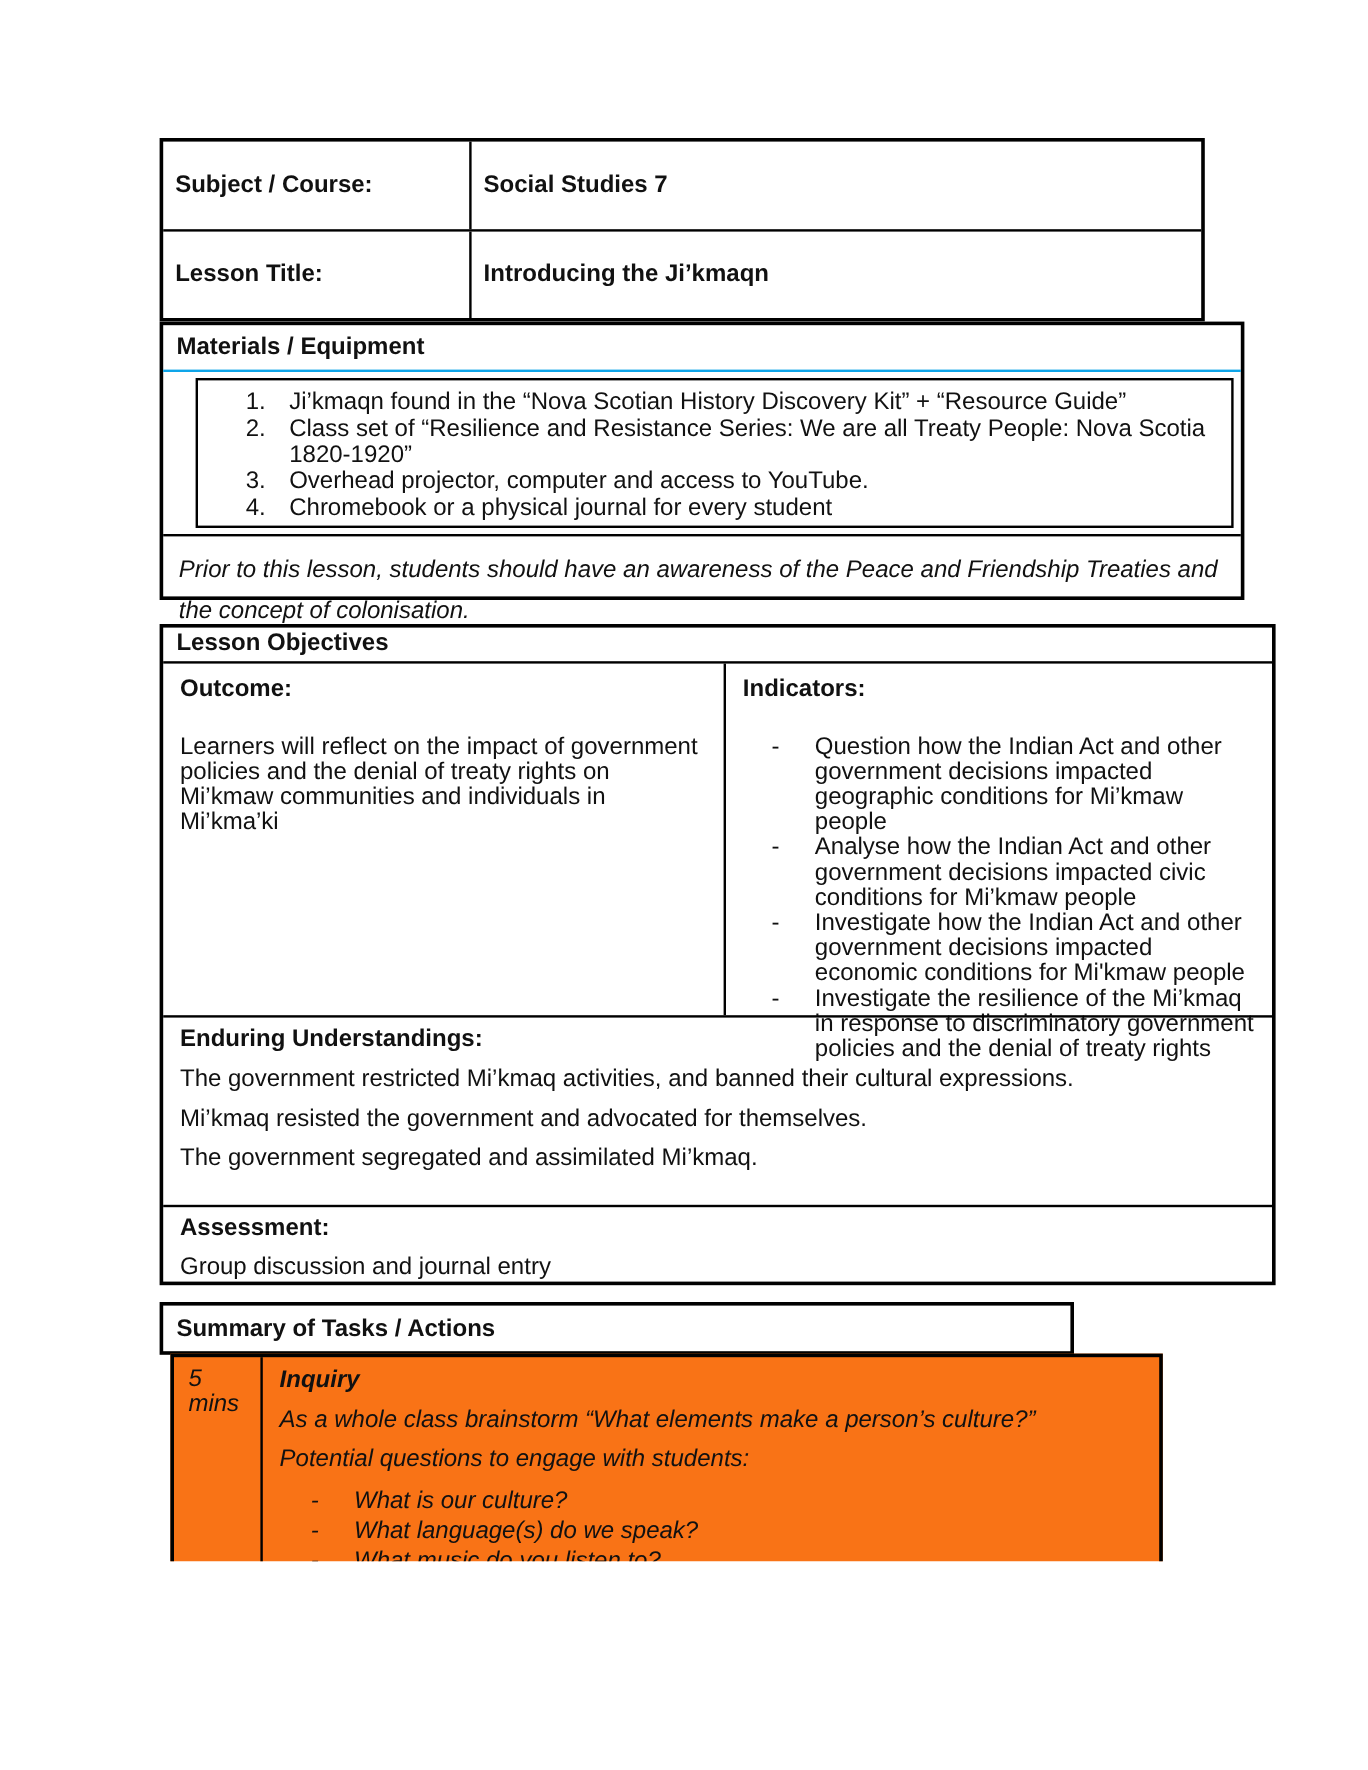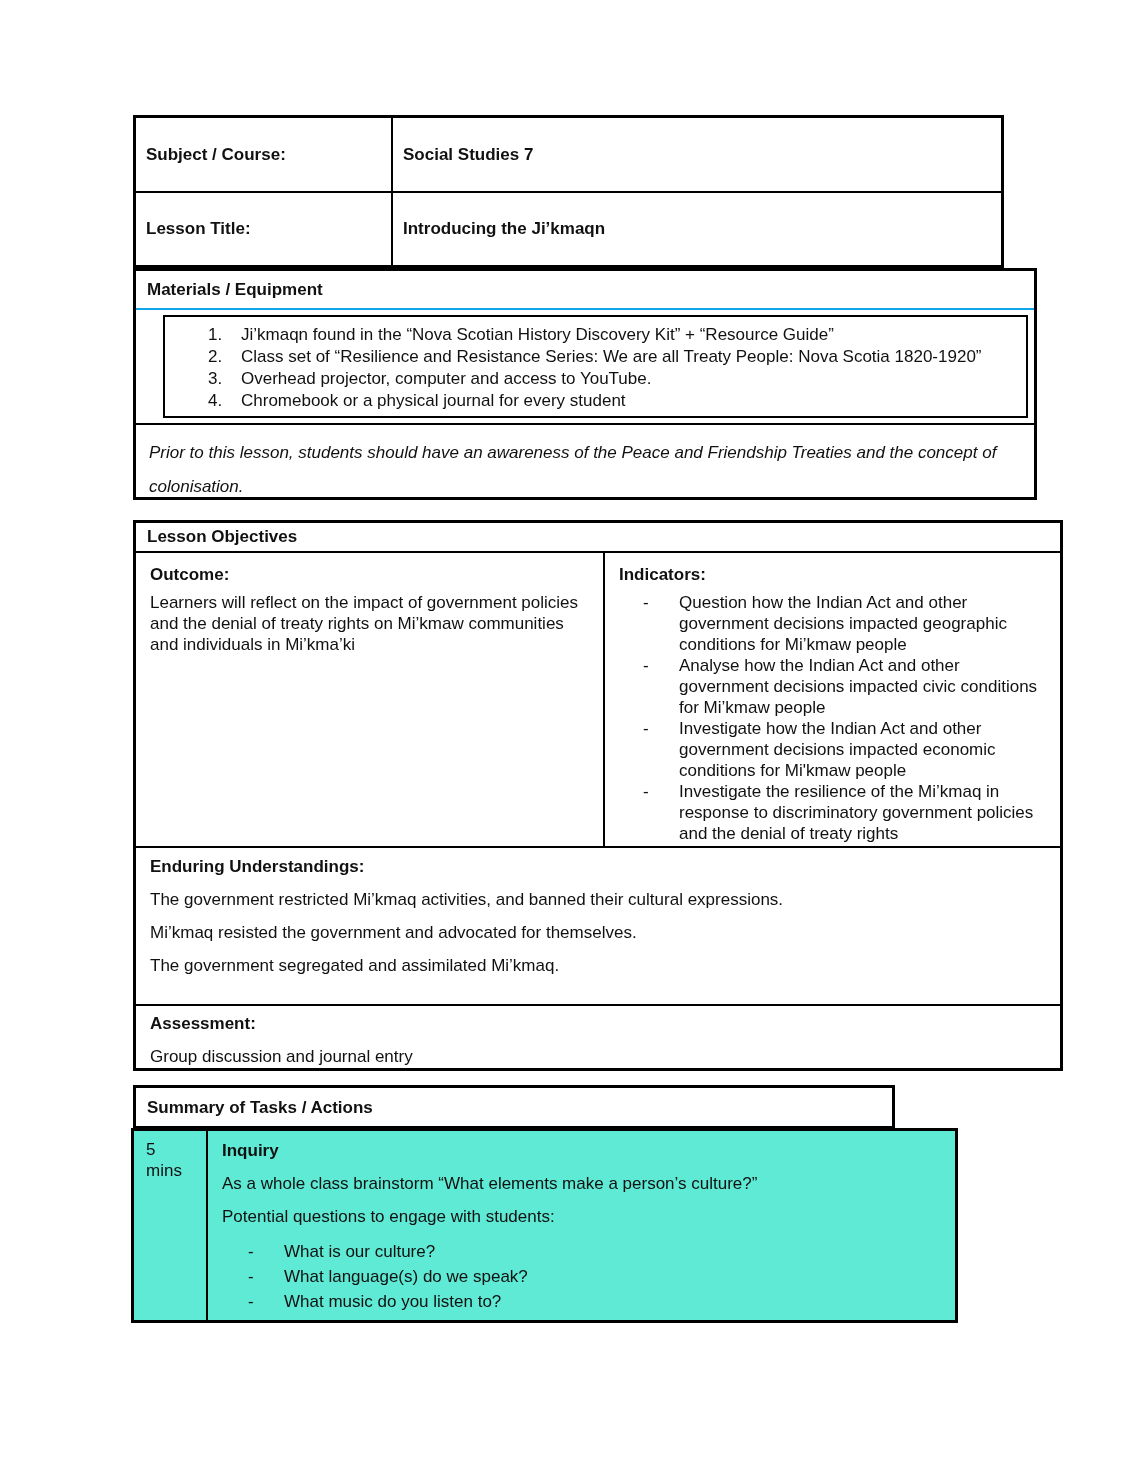--- a/index.html
+++ b/index.html
@@ -1,23 +1,23 @@
 <!DOCTYPE html>
 <html><head>
 <meta charset="utf-8">
 <style>
   * { box-sizing: border-box; margin: 0; padding: 0; }
   html, body { background: #ffffff; }
   .page {
     position: relative;
     width: 1140px;
-    height: 1475px;
+    height: 1301px;
     background: #ffffff;
     font-family: "Liberation Sans", sans-serif;
-    font-size: 17px;
+    font-size: 20px;
     line-height: 21px;
     color: #111;
   }
   .b { font-weight: bold; }
 
   
   .t1 {
     position: absolute; left: 133px; top: 115px; width: 871px; height: 153px;
     border: 3px solid #000; display: flex; flex-direction: column; background:#fff;
   }
@@ -44,38 +44,38 @@
 
   
   .objectives {
     position: absolute; left: 133px; top: 520px; width: 930px; height: 551px;
     border: 3px solid #000; display: flex; flex-direction: column; background:#fff;
   }
   .o-head { padding: 3px 11px 4px; font-weight: bold; border-bottom: 2px solid #000; }
   .o-cols { display: flex; height: 293px; flex: none; }
   .o-left { width: 467px; flex: none; padding: 11px 14px; }
   .o-right { flex: 1; border-left: 2px solid #000; padding: 11px 14px; }
-  .o-left p.b, .o-right p.b { margin-bottom: 7px; }
+  .o-left p.b, .o-right p.b { margin-bottom: 27px; }
   .dash-list { padding-left: 24px; }
   .dash-item { display: flex; }
   .dash-item .dash { width: 36px; flex: none; }
   .dash-item .dtxt { flex: 1; }
   .o-enduring { border-top: 2px solid #000; height: 158px; flex: none; padding: 8px 14px; overflow: hidden; }
   .o-enduring p { margin-bottom: 12px; }
   .o-assessment { border-top: 2px solid #000; flex: 1; padding: 7px 14px; overflow: hidden; }
   .o-assessment p { margin-bottom: 12px; }
 
   
   .summary-head {
     position: absolute; left: 133px; top: 1085px; width: 762px; height: 44px;
     border: 3px solid #000; font-weight: bold; padding: 9px 11px; background:#fff;
   }
   .summary-table {
-    position: absolute; left: 131px; top: 1128px; width: 827px; height: 195px;
-    border: 3px solid #000; display: flex; background:#5eead4;
+    position: absolute; left: 142px; top: 1128px; width: 827px; height: 195px;
+    border: 3px solid #000; display: flex; background:#f97316;font-style:italic;
   }
   .s-time { width: 72px; flex: none; padding: 8px 24px 8px 12px; }
   .s-content { flex: 1; border-left: 2px solid #000; padding: 9px 14px; overflow: hidden; }
   .s-content p { margin-bottom: 12px; }
   .s-content .dash-list { padding-left: 26px; line-height: 25px; }
 </style>
 </head>
 <body>
 
 <div class="page">

